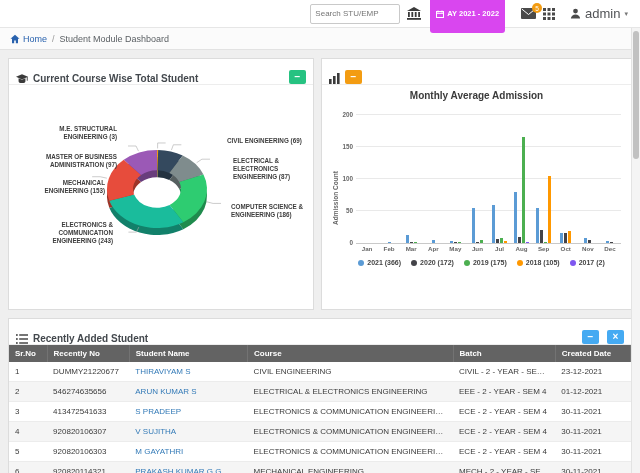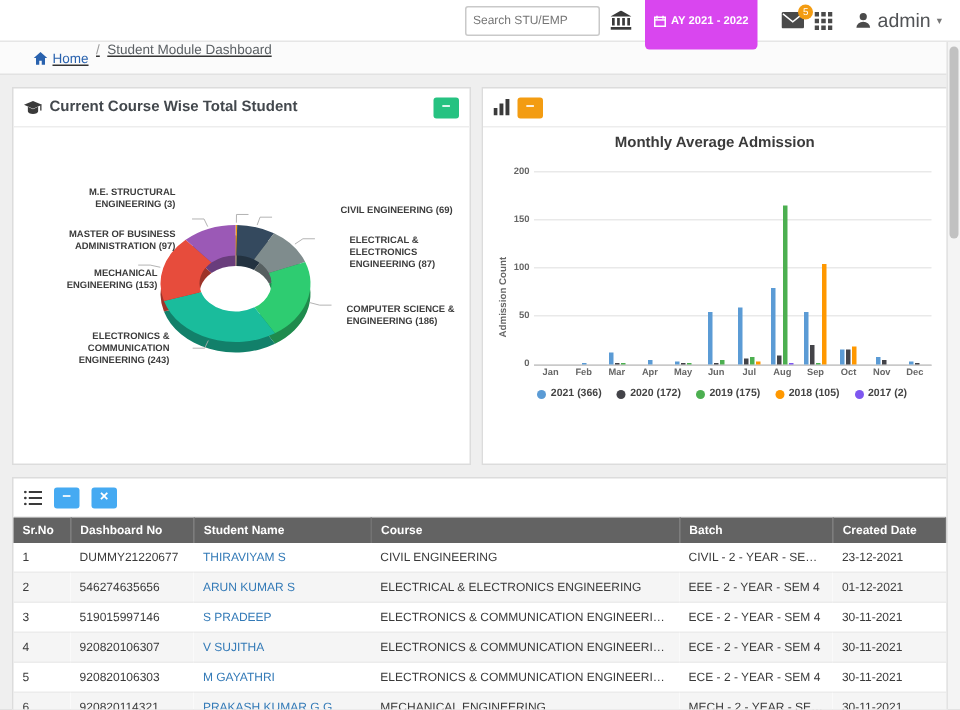--- a/index.html
+++ b/index.html
@@ -17,31 +17,31 @@
           height:15px;display:flex;align-items:center;gap:3px;padding:12px 6px;border-radius:3px;}
   .mail-wrap{position:relative;margin-left:16px;}
   .mail-badge{position:absolute;top:-5px;right:-6px;background:#f39c12;color:#fff;font-size:6.5px;
           width:10px;height:10px;border-radius:50%;display:flex;align-items:center;justify-content:center;}
   .admin-box{display:flex;align-items:center;gap:4px;margin-left:15px;cursor:pointer;}
   .admin-name{font-size:13px;color:#515356;}
   .caret{font-size:7px;color:#777;}
 
   
   .breadcrumb{position:absolute;top:28px;left:0;right:0;height:22px;background:#fbfbfb;
-          border-bottom:1px solid #e2e2e2;display:flex;gap:5px;
-          padding-left:22px;box-sizing:border-box;font-size:9px;z-index:19;text-decoration:underline;}
+          border-bottom:1px solid #e2e2e2;display:flex;align-items:center;gap:5px;
+          padding-left:10px;box-sizing:border-box;font-size:9px;z-index:19;}
   .bc-home{color:#2962ae;display:flex;align-items:center;gap:3px;cursor:pointer;}
   .bc-sep{color:#9a9a9a;}
   .bc-current{color:#5a5f63;}
 
   
   .content{position:absolute;top:50px;left:0;right:8px;bottom:0;padding:8px 0 0 8px;box-sizing:border-box;}
   .row1{display:flex;gap:7px;}
   .panel{background:#fff;border:1px solid #dcdcdc;box-sizing:border-box;}
-  .panel-head{height:26px;display:flex;align-items:center;gap:5px;padding:0 7px;
+  .panel-head{height:26px;display:flex;align-items:flex-end;gap:5px;padding:0 7px;
           border-bottom:1px solid #ededed;box-sizing:border-box;}
   .panel-title{font-size:10px;font-weight:600;color:#43484d;flex:1;white-space:nowrap;
           overflow:hidden;text-overflow:ellipsis;}
   .panel-btn{width:17px;height:14px;border-radius:2px;color:#fff;font-size:10px;font-weight:bold;
           display:flex;align-items:center;justify-content:center;line-height:1;cursor:pointer;}
   .btn-green{background:#26c281;}
   .btn-orange{background:#f39c12;}
   .btn-blue{background:#45aaf2;margin-left:3px;}
 
   .course-panel{width:306px;height:252px;}
@@ -309,36 +309,37 @@
             <line x1="3.2" y1="1" x2="12" y2="1"></line>
               <line x1="3.2" y1="5" x2="12" y2="5"></line>
               <line x1="3.2" y1="9" x2="12" y2="9"></line>
           </g>
           <g fill="#3a3a3a">
             <circle cx="0.9" cy="1" r="0.9"></circle>
               <circle cx="0.9" cy="5" r="0.9"></circle>
               <circle cx="0.9" cy="9" r="0.9"></circle>
           </g>
         </svg>
+        <span class="panel-title">Recently Added Student</span>
         <span class="panel-btn btn-blue">−</span>
         <span class="panel-btn btn-blue">×</span>
       </div>
       <table>
         <colgroup>
           <col style="width:38px">
             <col style="width:82px">
             <col style="width:118px">
           <col style="width:205px">
             <col style="width:102px">
             <col style="width:75px">
         </colgroup>
         <thead>
           <tr>
             <th>Sr.No</th>
-            <th>Dashboard No</th>
+            <th>Recently No</th>
             <th>Student Name</th>
             <th>Course</th>
             <th>Batch</th>
             <th>Created Date</th>
           </tr>
         </thead>
         <tbody>
             <tr>
               <td>1</td>
               <td>DUMMY21220677</td>
@@ -350,21 +351,21 @@
             <tr>
               <td>2</td>
               <td>546274635656</td>
               <td class="name-link">ARUN KUMAR S</td>
               <td>ELECTRICAL &amp; ELECTRONICS ENGINEERING</td>
               <td>EEE - 2 - YEAR - SEM 4</td>
               <td>01-12-2021</td>
             </tr>
             <tr>
               <td>3</td>
-              <td>519015997146</td>
+              <td>413472541633</td>
               <td class="name-link">S PRADEEP</td>
               <td>ELECTRONICS &amp; COMMUNICATION ENGINEERING</td>
               <td>ECE - 2 - YEAR - SEM 4</td>
               <td>30-11-2021</td>
             </tr>
             <tr>
               <td>4</td>
               <td>920820106307</td>
               <td class="name-link">V SUJITHA</td>
               <td>ELECTRONICS &amp; COMMUNICATION ENGINEERING</td>

